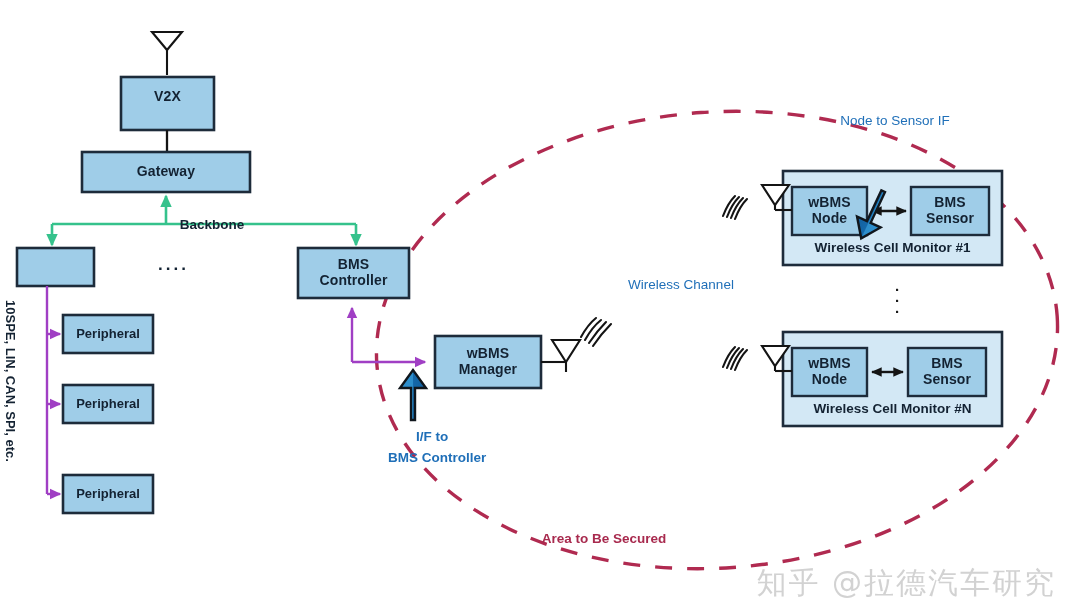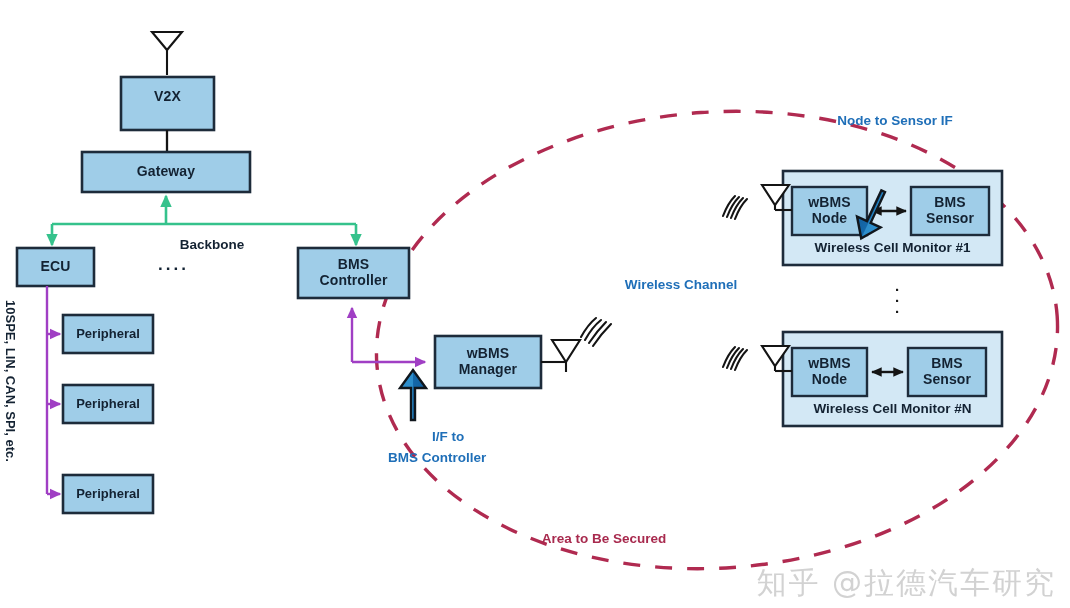--- a/index.html
+++ b/index.html
@@ -22,21 +22,21 @@
     font-weight:bold;
     line-height:1.12;
     pointer-events:none;
     white-space:pre-line;
   }
   .boxtext{font-size:14px;letter-spacing:.1px;}
   .boxtext-sm{font-size:13px;letter-spacing:0px;}
   .cap{font-size:13.5px;font-weight:bold;color:#132232;}
 
   .blu{color:#1f6fb8;font-size:13.5px;font-weight:bold;}
-  .blu-big{color:#1f6fb8;font-size:13.5px;font-weight:bold;}
+  .blu-big{color:#1f6fb8;font-size:13.5px;font-weight:normal;}
   .crimson{color:#a82a4e;font-size:13.5px;font-weight:bold;}
 
   .vtext{
     position:absolute;
     color:#132232;font-weight:bold;font-size:13px;
     transform:rotate(90deg);
     transform-origin:left top;
     white-space:nowrap;
   }
 
@@ -193,39 +193,38 @@
 
     <g transform="translate(885,192) rotate(-155)">
       <path d="M0,0 L0,-34 L-11,-34 L2,-52 L15,-34 L4,-34 L4,0 z" fill="url(#bigBlue2)" stroke="#10161c" stroke-width="2.4" stroke-linejoin="miter"></path>
     </g>
   </svg>
 
   <div class="lbl boxtext" style="left:121px;top:77px;width:93px;height:39px;">V2X</div>
 
   <div class="lbl boxtext" style="left:82px;top:152px;width:168px;height:40px;border-radius:12px;">Gateway</div>
 
-  <div class="lbl cap" style="left:152px;top:236px;width:120px;height:18px;">Backbone</div>
+  <div class="lbl cap" style="left:152px;top:216px;width:120px;height:18px;">Backbone</div>
 
   <div class="dots" style="left:158px;top:255px;">....</div>
 
-  <div class="lbl boxtext" style="left:17px;top:248px;width:77px;height:38px;">ECU</div>
 
   <div class="lbl boxtext" style="left:298px;top:248px;width:111px;height:50px;">BMS
 Controller</div>
 
   <div class="vtext" style="left:18px;top:300px;">10SPE, LIN, CAN, SPI, etc.</div>
 
   <div class="lbl boxtext-sm" style="left:63px;top:315px;width:90px;height:38px;">Peripheral</div>
   <div class="lbl boxtext-sm" style="left:63px;top:385px;width:90px;height:38px;">Peripheral</div>
   <div class="lbl boxtext-sm" style="left:63px;top:475px;width:90px;height:38px;">Peripheral</div>
 
   <div class="lbl boxtext" style="left:435px;top:336px;width:106px;height:52px;">wBMS
 Manager</div>
 
-  <div class="lbl blu" style="left:388px;top:428px;width:160px;height:18px;justify-content:flex-start;padding-left:44px;">I/F to</div>
+  <div class="lbl blu" style="left:372px;top:428px;width:160px;height:18px;justify-content:flex-start;padding-left:44px;">I/F to</div>
   <div class="lbl blu" style="left:388px;top:449px;width:180px;height:18px;justify-content:flex-start;">BMS Controller</div>
 
   <div class="lbl blu-big" style="left:810px;top:111px;width:170px;height:20px;">Node to Sensor IF</div>
 
   <div class="lbl blu-big" style="left:600px;top:275px;width:162px;height:20px;">Wireless Channel</div>
 
   <div class="lbl boxtext" style="left:792px;top:187px;width:75px;height:48px;">wBMS
 Node</div>
   <div class="lbl boxtext" style="left:911px;top:187px;width:78px;height:48px;">BMS
 Sensor</div>

